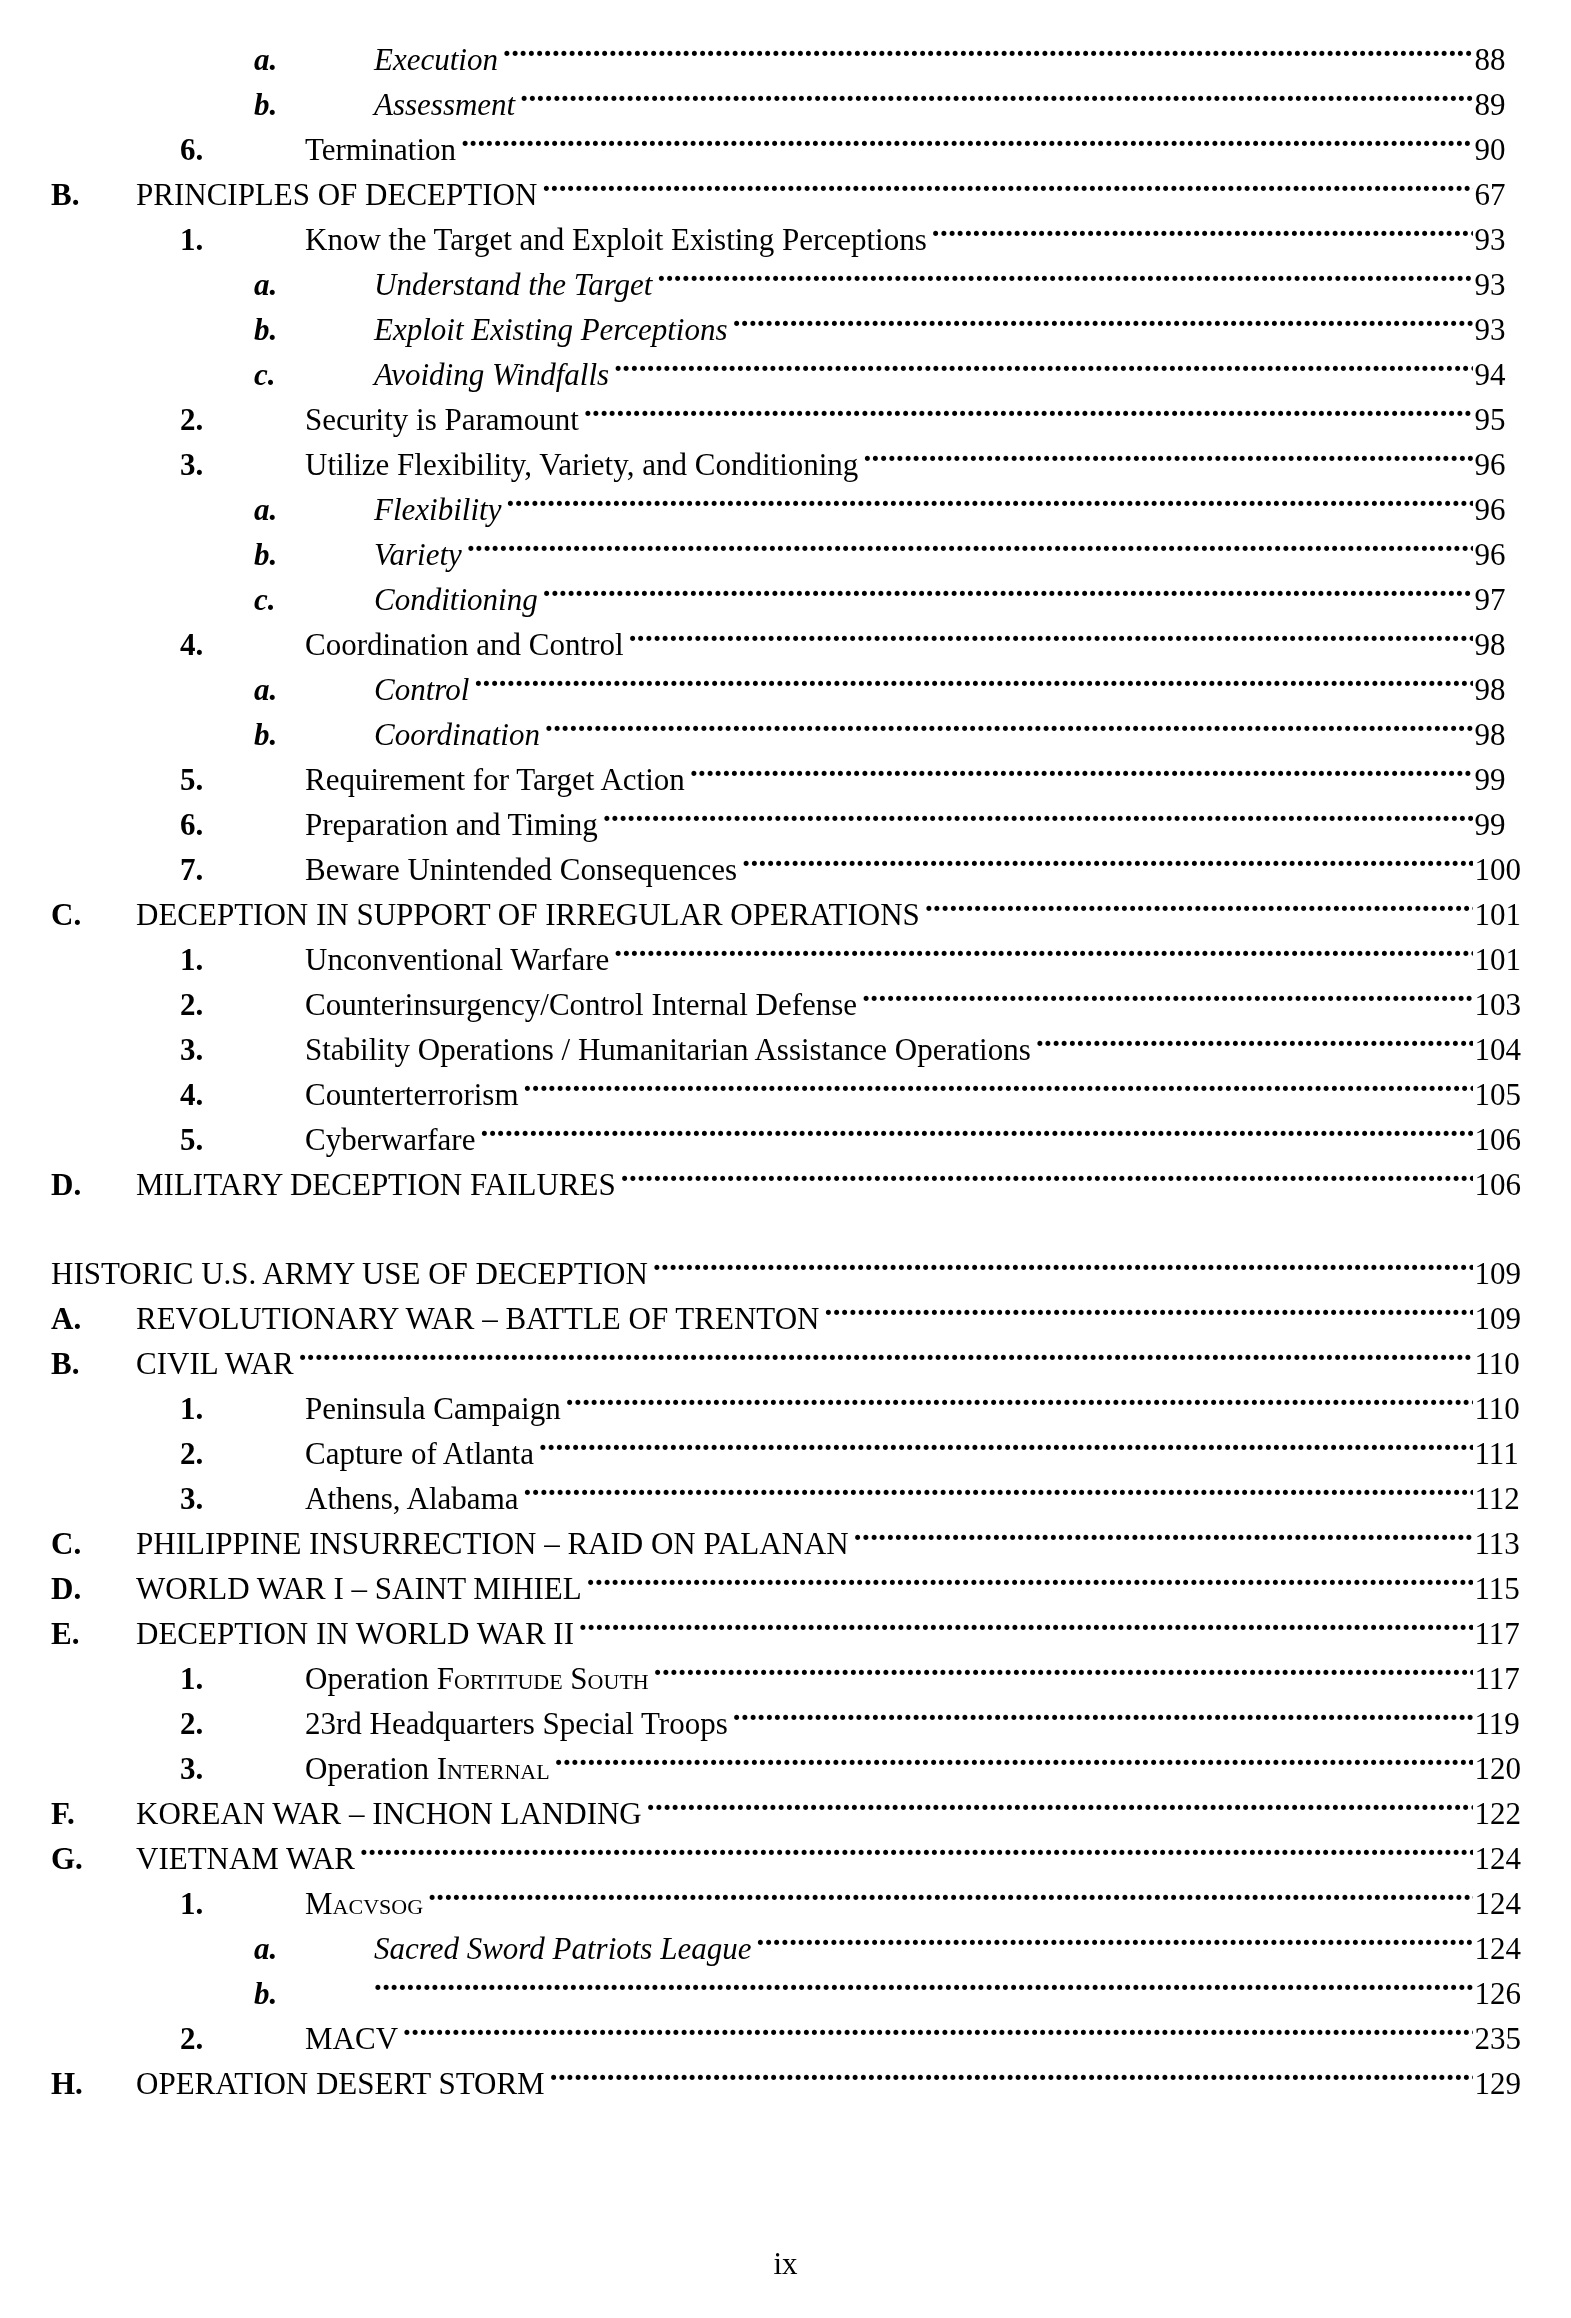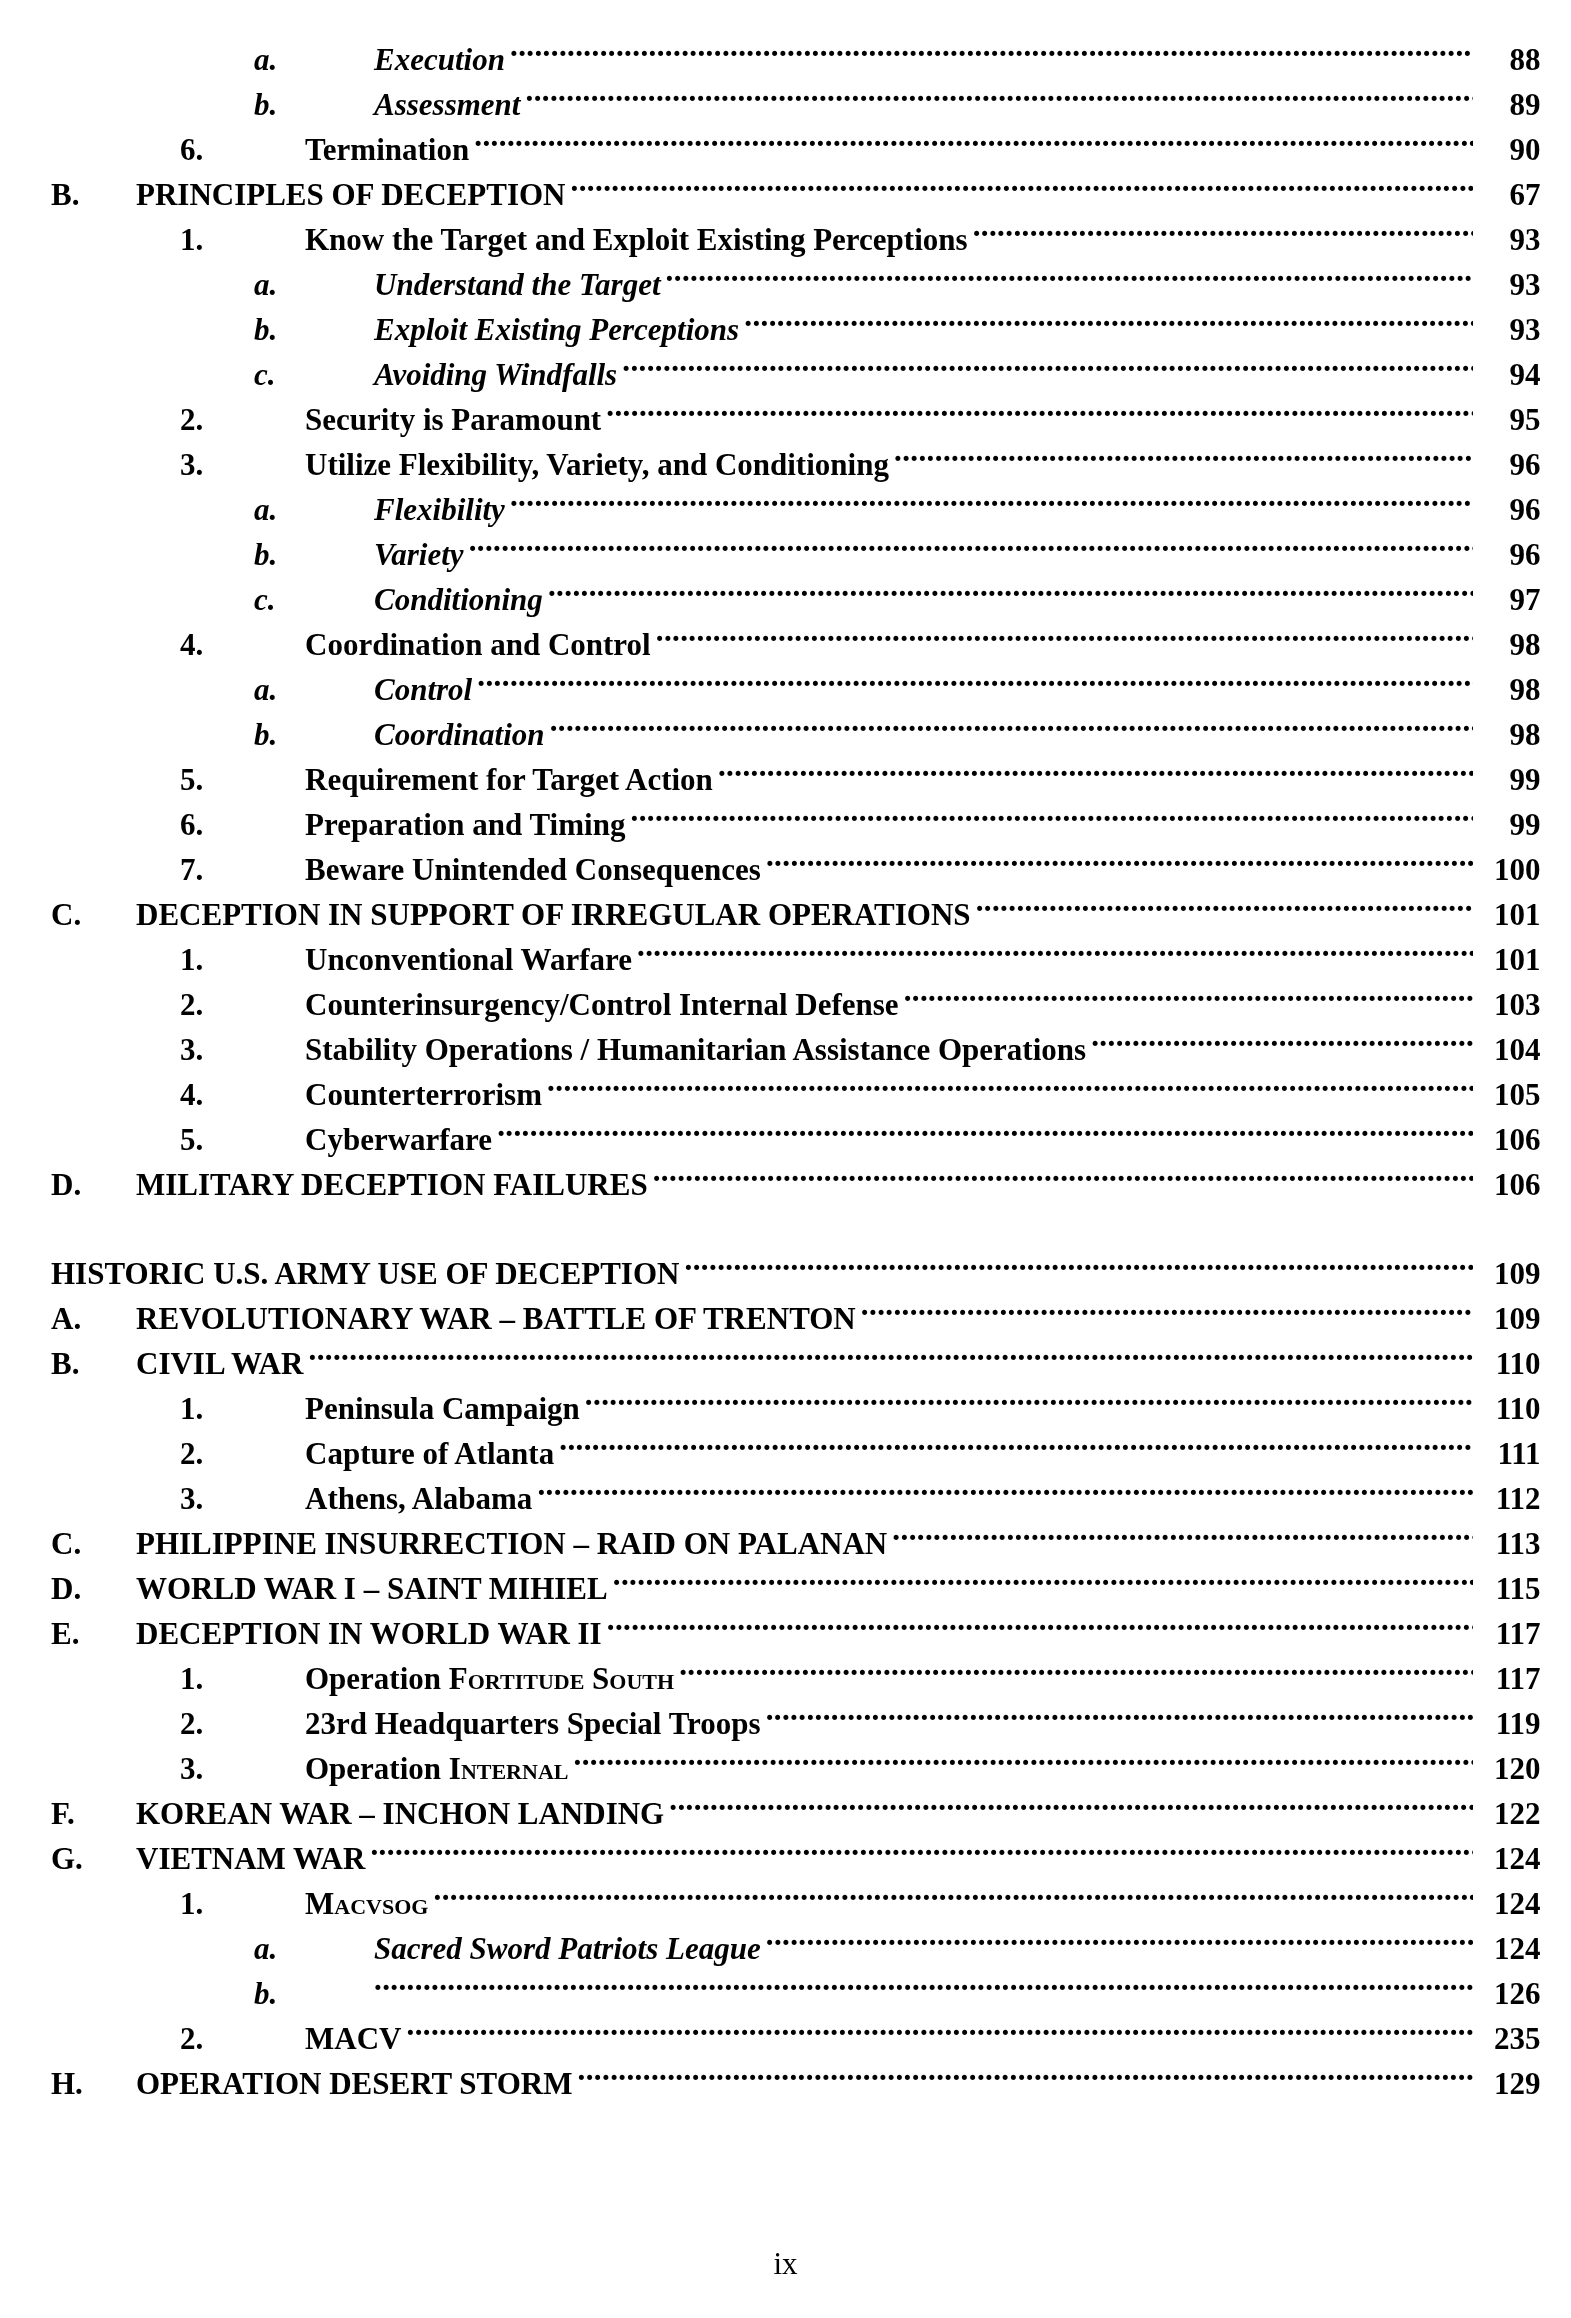--- a/index.html
+++ b/index.html
@@ -33,21 +33,21 @@
     line-height: 45px;
     white-space: nowrap;
   }
   
   .lbl {
     flex: 0 0 auto;
     font-weight: bold;
   }
   .title {
     flex: 0 0 auto;
-    font-weight: bold;
+    font-weight: normal;
     padding-right: 5.1px;
   }
   .leader {
     flex: 1 1 auto;
     overflow: hidden;
     position: relative;
     height: 1em;
   }
   .leader::before {
     content: "......................................................................................................................................................................................................................................................";
@@ -56,22 +56,22 @@
     letter-spacing: 0.4px;
     position: absolute;
     left: 0;
     right: 0;
     bottom: 0.08em;
     overflow: hidden;
     white-space: nowrap;
   }
   .pg {
     flex: 0 0 auto;
-    font-weight: bold;
-    text-align: right;
+    font-weight: normal;
+    text-align: left;
     min-width: 66px;
     padding-left: 1.7px;
   }
 
   
   .lvl-A .lbl { width: 85px; margin-left: 0px; }
   .lvl-A .title { }
   .lvl-1 .lbl { width: 125px; margin-left: 129px; }
   .lvl-a .lbl { width: 120px; margin-left: 203px; }
 

